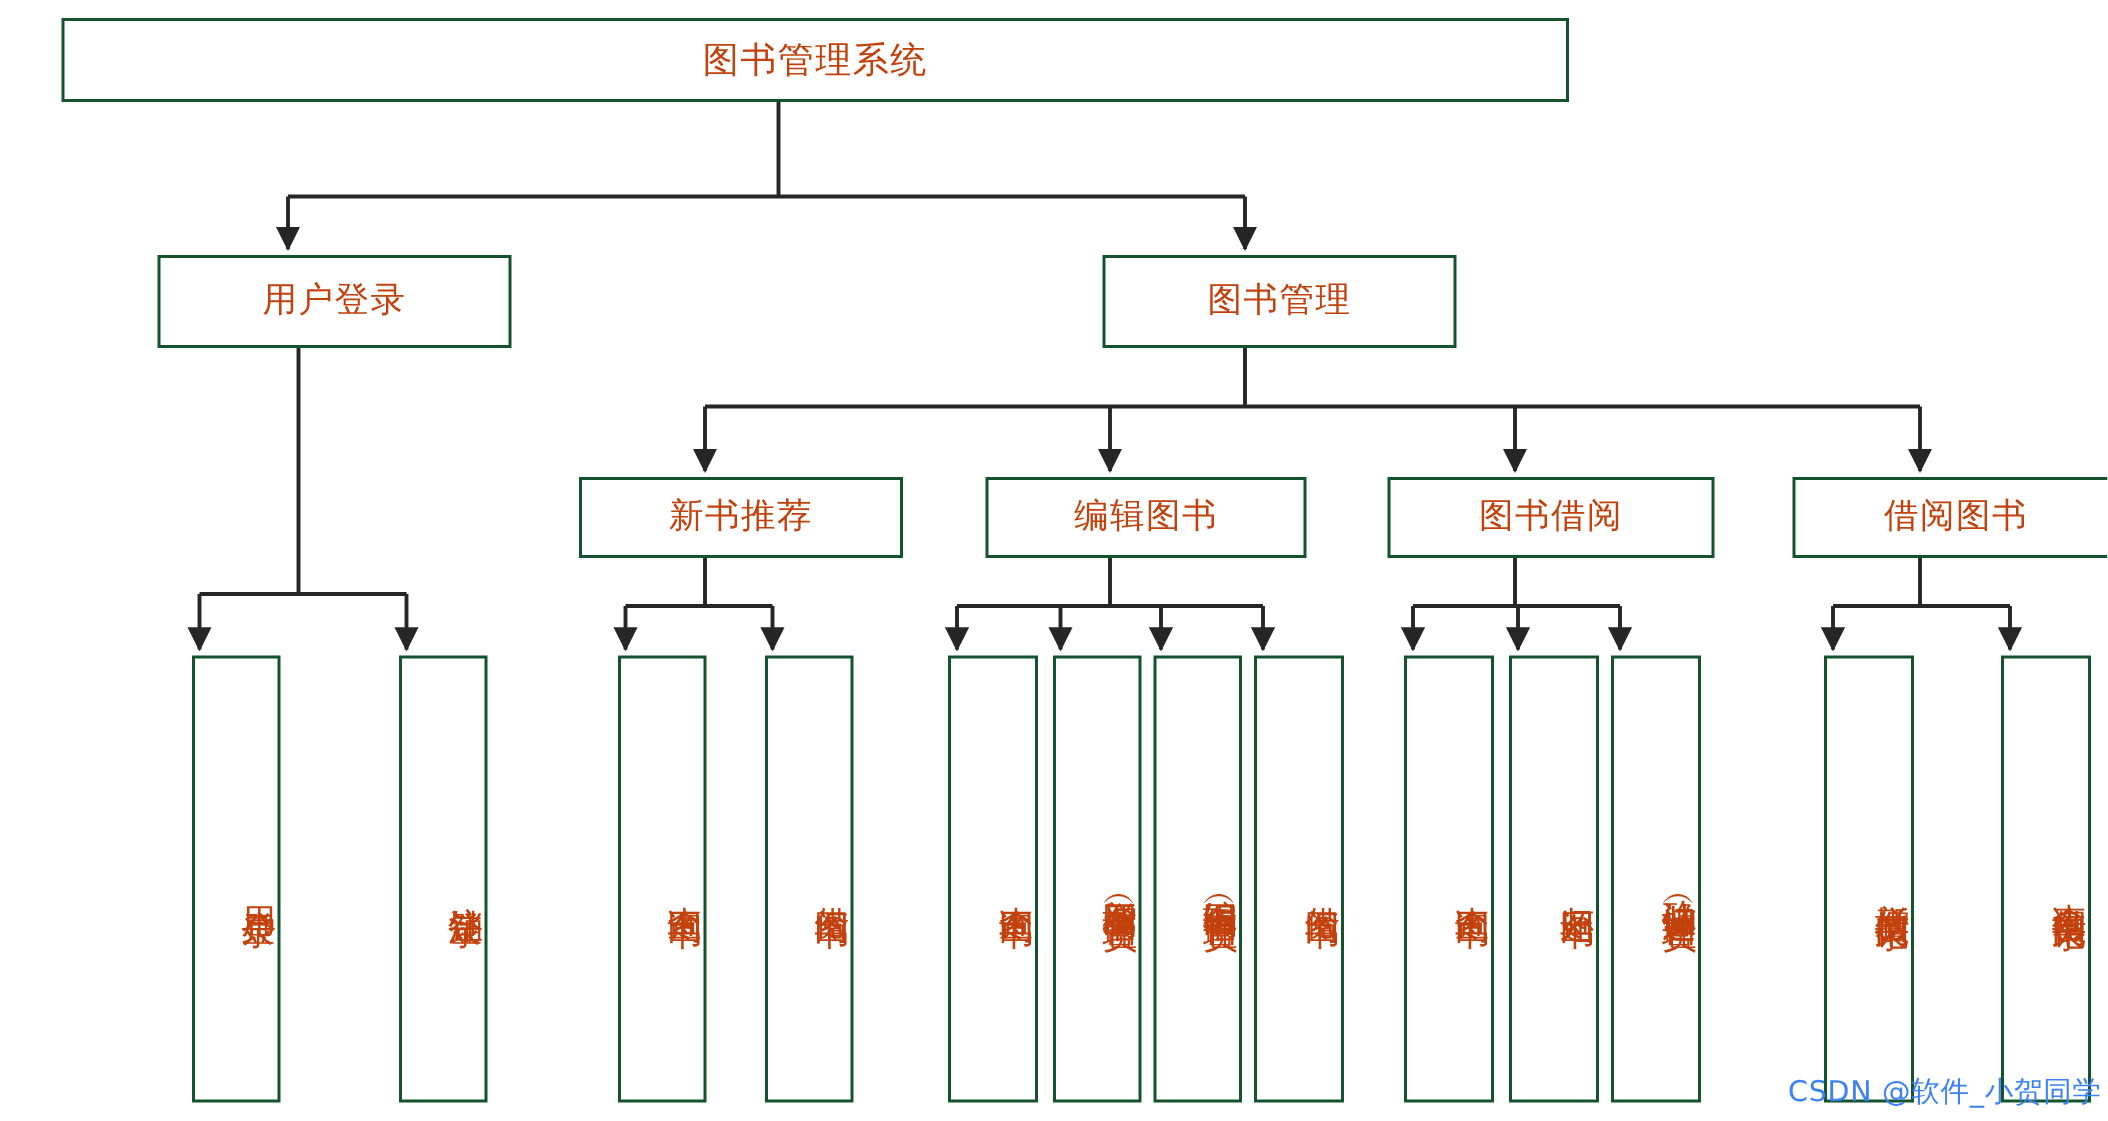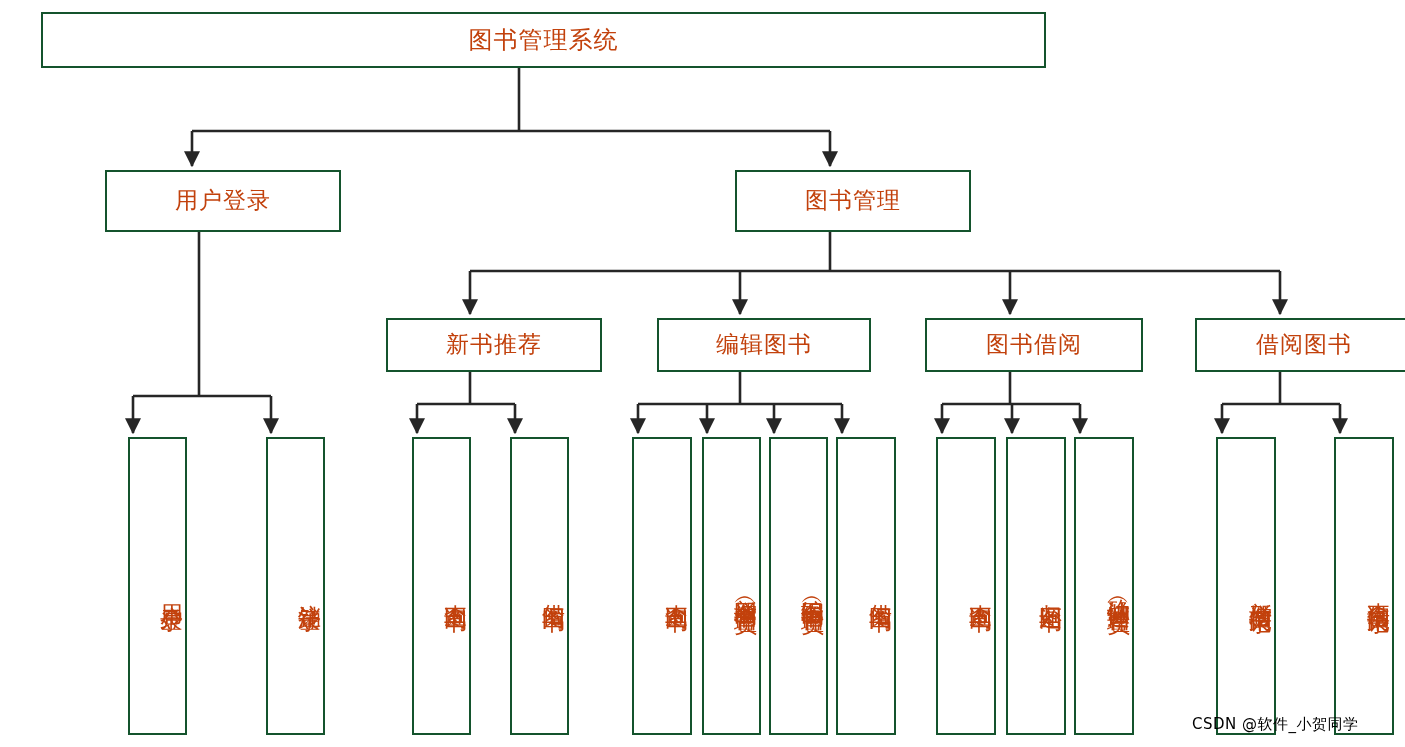--- a/index.html
+++ b/index.html
@@ -52,22 +52,22 @@
     justify-content: center;
     padding-top: 8px;
   }
   .node.vert > span {
     writing-mode: vertical-rl;
     text-orientation: upright;
     display: block;
   }
   .watermark {
     position: absolute;
-    font-size: 15px;
-    color: #000000;
+    font-size: 19px;
+    color: #3b82f6;
     letter-spacing: 0.5px;
     white-space: nowrap;
     font-family: "DejaVu Sans", "Liberation Sans", sans-serif;
   }
 </style>
 </head>
 <body>
 
 <div id="canvas">
 

